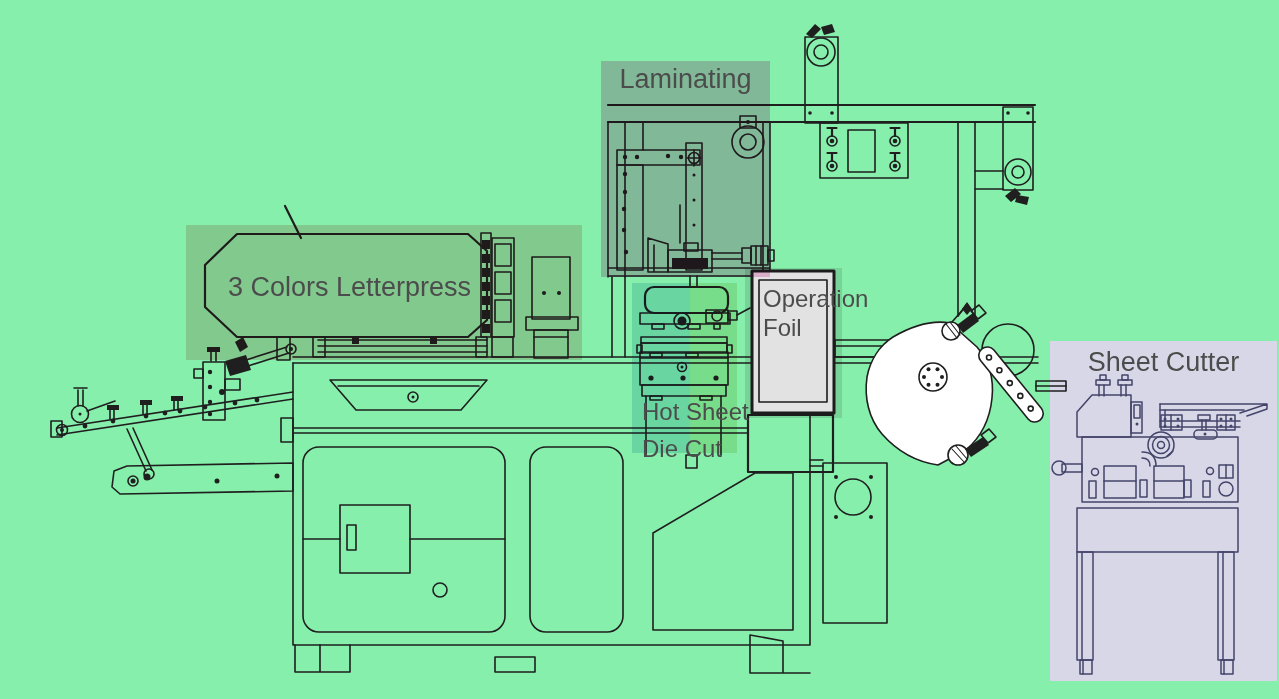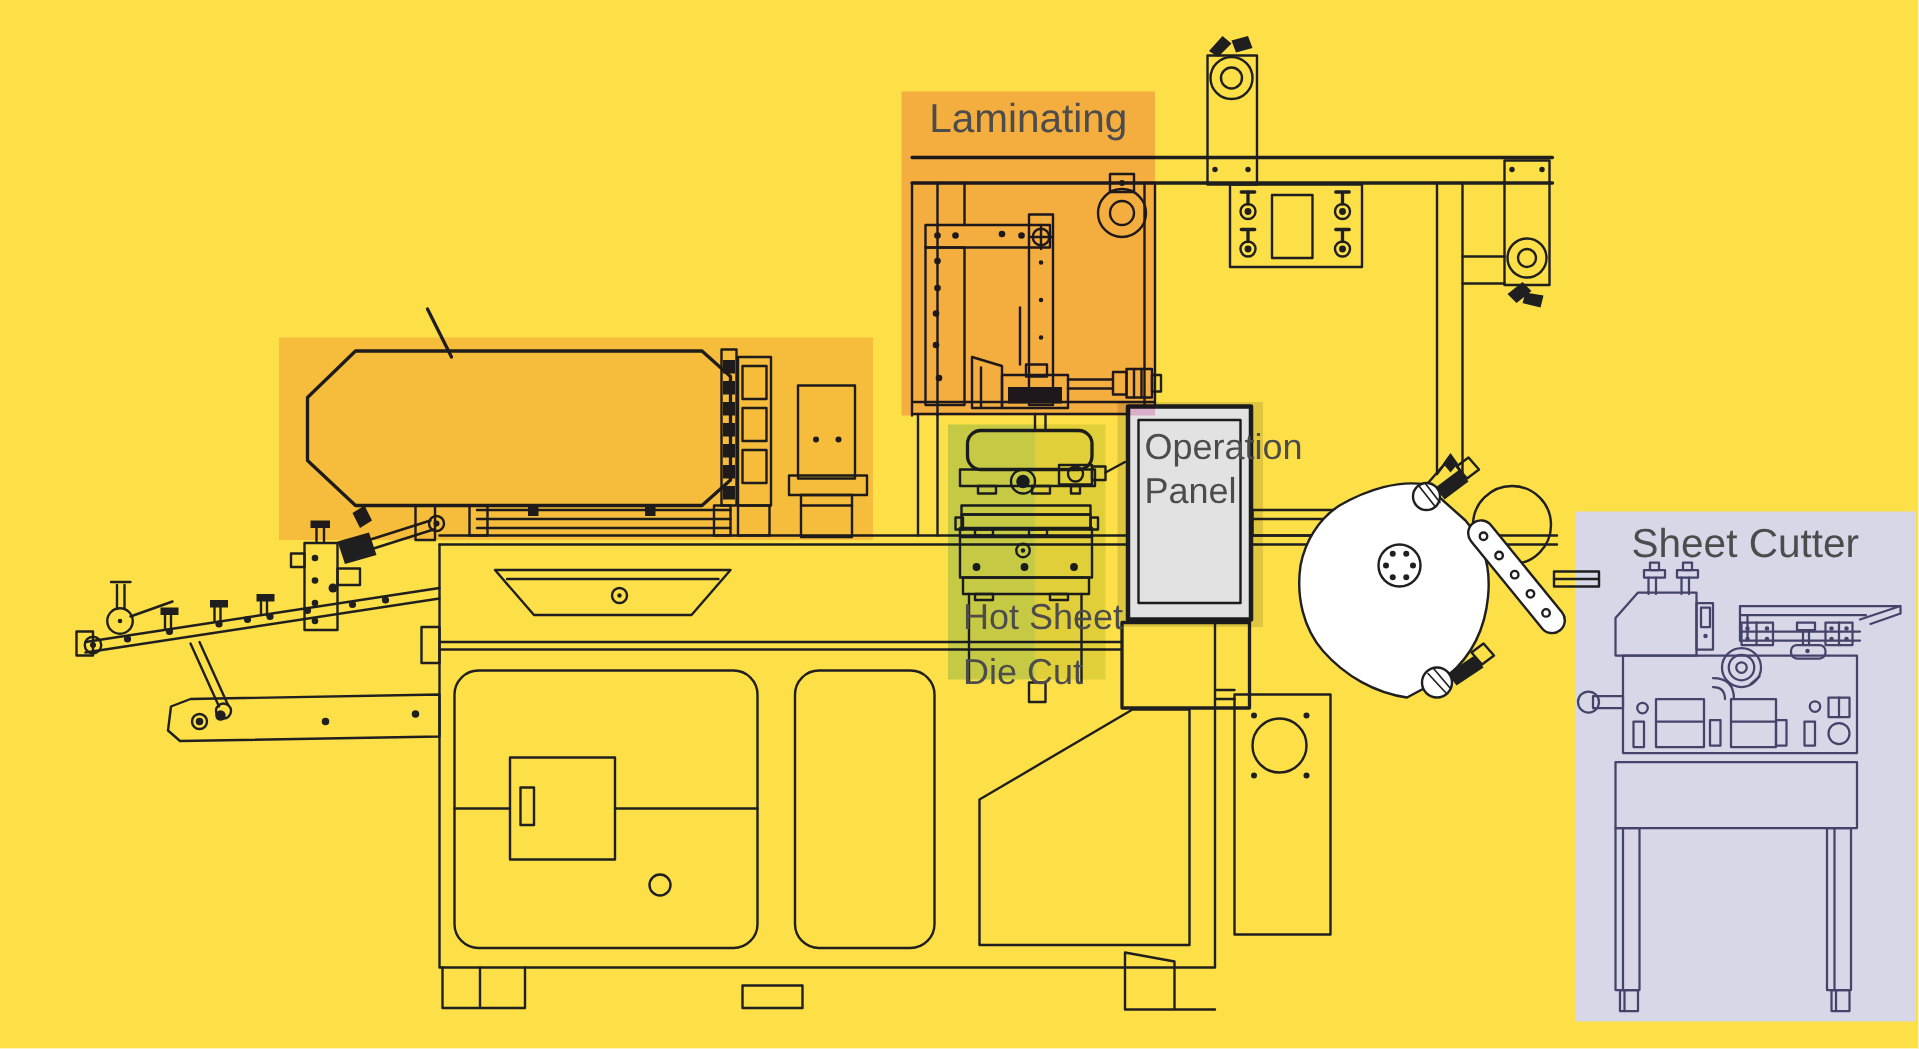--- a/index.html
+++ b/index.html
@@ -1,16 +1,16 @@
 <!DOCTYPE html>
 <html style="--line: #1f1f1f; --navy: #44446a; --label: #4c4c4c;"><head>
 <meta charset="utf-8">
 <style>
   html,body{margin:0;padding:0;background:#fff;}
-  .stage{position:relative;width:1279px;height:699px;background:#fde047;overflow:hidden;
+  .stage{position:relative;width:1279px;height:699px;background:#86efac;overflow:hidden;
          font-family:"Liberation Sans",sans-serif;}
   .stage svg{position:absolute;left:0;top:0;}
   
   .art path,.art rect,.art circle,.art polygon{fill:none;stroke:var(--line,#1f1f1f);
       stroke-width:1.6;stroke-linejoin:round;stroke-linecap:round;}
   .art .fill{fill:var(--line,#1f1f1f);stroke:none;}
   .art .white{fill:#ffffff;}
   .art .w2{stroke-width:2.2;}
   .art .w3{stroke-width:3;}
   .art .thin{stroke-width:1.1;}
@@ -345,17 +345,18 @@
     </g>
   </svg>
 
   <div class="overlay" style="left: 186px; top: 225px; width: 396px; height: 135px; background-color: rgb(247, 215, 211);"></div>
   <div class="overlay" style="left: 601px; top: 61px; width: 169px; height: 216px; background-color: rgb(246, 197, 226);"></div>
   <div class="overlay" style="left: 632px; top: 283px; width: 58px; height: 170px; background-color: rgb(200, 229, 241);"></div>
   <div class="overlay" style="left: 690px; top: 283px; width: 47px; height: 170px; background-color: rgb(226, 236, 205);"></div>
   <div class="overlay" style="left: 745px; top: 268px; width: 97px; height: 150px; background-color: rgb(226, 226, 226);"></div>
 
   <div class="diagram-label lbl-lg center" style="left:601px;top:64px;width:169px;">Laminating</div>
+  <div class="diagram-label lbl-lg" style="left:228px;top:272px;">3 Colors Letterpress</div>
   <div class="diagram-label lbl-md" style="left:642px;top:398px;">Hot Sheet</div>
   <div class="diagram-label lbl-md" style="left:642px;top:435px;">Die Cut</div>
-  <div class="diagram-label lbl-md wrap" style="left:763px;top:284px;width:112px;white-space:normal;">Operation Panel</div>
+  <div class="diagram-label lbl-md wrap" style="left:763px;top:284px;width:112px;white-space:normal;">Operation Foil</div>
   <div class="diagram-label lbl-lg center" style="left:1050px;top:347px;width:227px;">Sheet Cutter</div>
 </div>
 
 </body></html>

